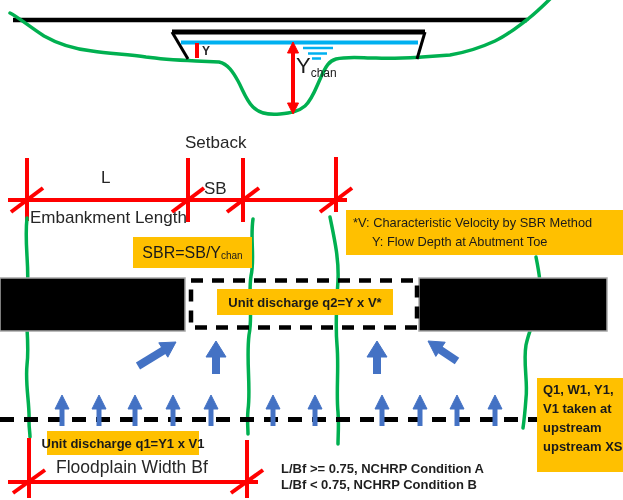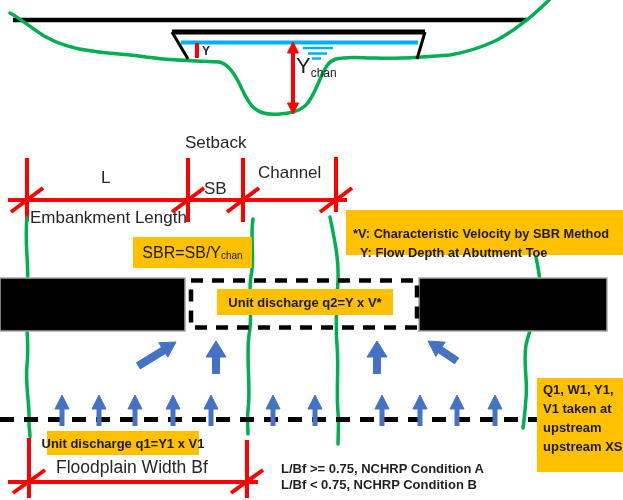--- a/index.html
+++ b/index.html
@@ -10,22 +10,22 @@
   .layer{position:absolute;left:0;top:0;}
   .label{position:absolute;color:#262626;white-space:nowrap;}
   .lbl-17{font-size:17px;}
   .lbl-bold-12{font-size:12px;font-weight:bold;}
   .hl{
     position:absolute;background:#FFC000;color:#1a1a1a;
     white-space:nowrap;box-sizing:border-box;
   }
   .hl-center{display:flex;align-items:center;justify-content:center;}
   .note-bold{font-weight:bold;font-size:13px;}
-  .vnote{font-size:12.8px;font-weight:bold;line-height:19px;padding:14px 0 0 7px;}
-  .vnote .indent{padding-left:7px;}
+  .vnote{font-size:12.8px;font-weight:normal;line-height:19px;padding:3px 0 0 7px;}
+  .vnote .indent{padding-left:7px;margin-left:12px;}
   .upnote{font-size:13px;font-weight:bold;line-height:19px;padding:2px 0 0 6px;}
   .ychan-main{font-size:22px;color:#1a1a1a;}
   .ychan-sub{font-size:12px;color:#1a1a1a;position:relative;top:4px;}
   .sbr-main{font-size:16px;}
   .sbr-sub{font-size:10px;position:relative;top:3px;}
   .cond{position:absolute;color:#1f1f1f;font-size:13px;font-weight:bold;white-space:nowrap;}
 </style>
 </head>
 <body>
 
@@ -164,21 +164,20 @@
   <div class="label" style="left:296px;top:53px;">
     <span class="ychan-main">Y</span><span class="ychan-sub">chan</span>
   </div>
 
   <div class="label lbl-17" style="left:185px;top:133px;">Setback</div>
 
   <div class="label lbl-17" style="left:101px;top:168px;">L</div>
 
   <div class="label lbl-17" style="left:204px;top:163px;margin-top:16px;">SB</div>
 
-  <div class="label lbl-17" style="left:258px;top:163px;">Channel</div>
 
   <div class="label lbl-17" style="left:30px;top:208px;">Embankment Length</div>
 
   <div class="hl hl-center" style="left:133px;top:237px;width:119px;height:31px;">
     <span class="sbr-main">SBR=SB/Y</span>
       <span class="sbr-sub">chan</span>
   </div>
 
   <div class="hl vnote" style="left:346px;top:210px;width:277px;height:45px;">
     <div>*V: Characteristic Velocity by SBR Method</div>

